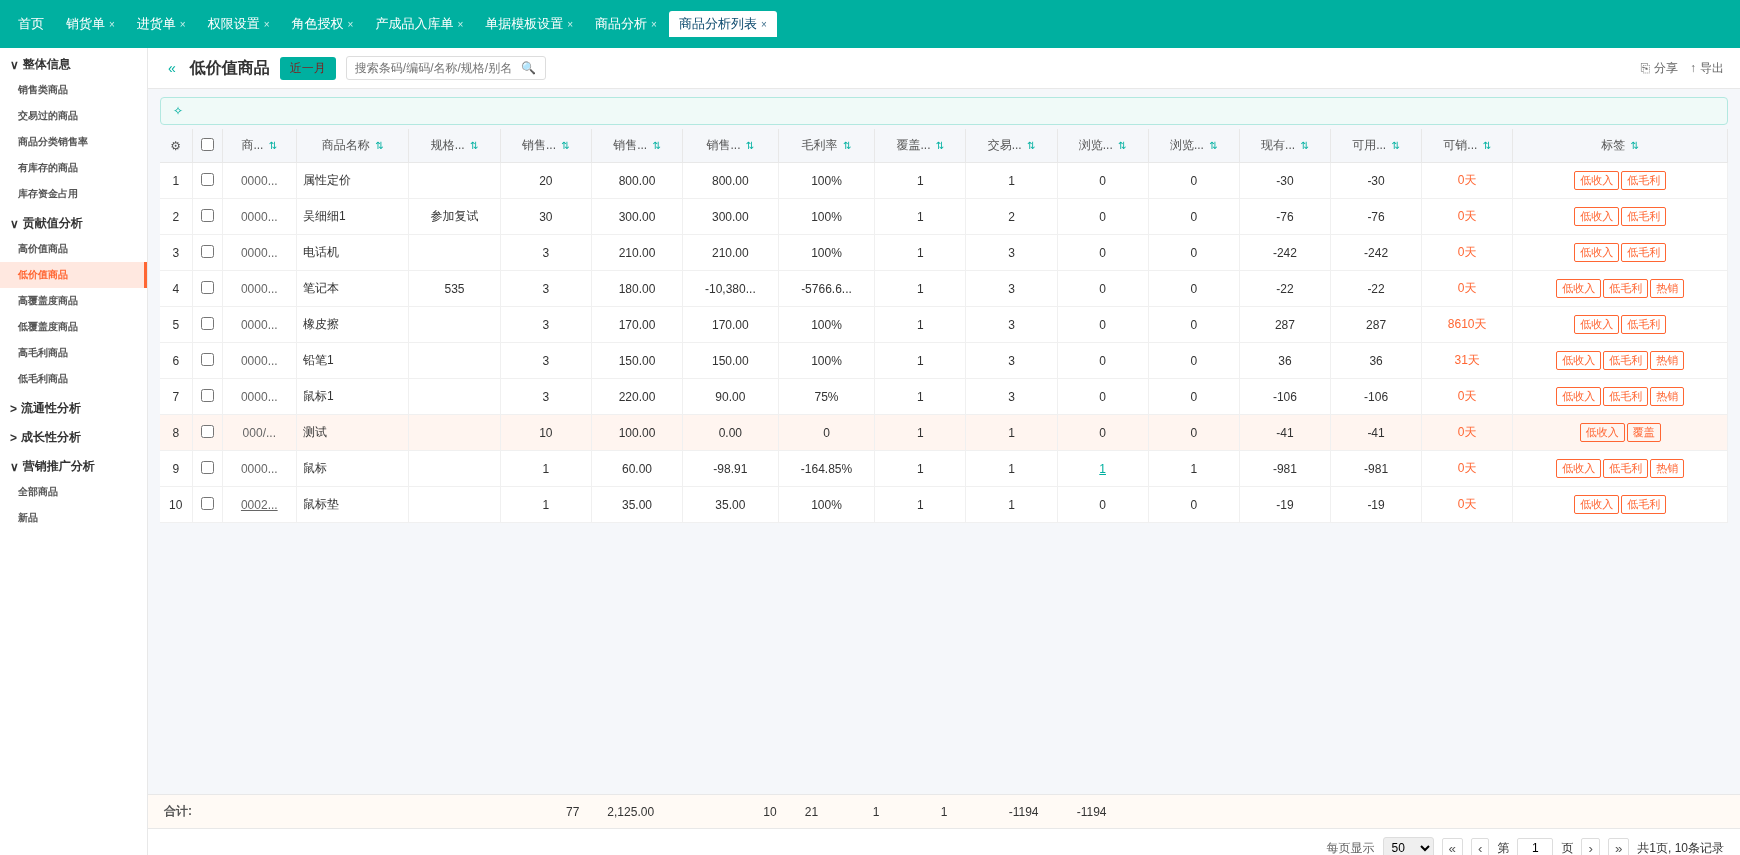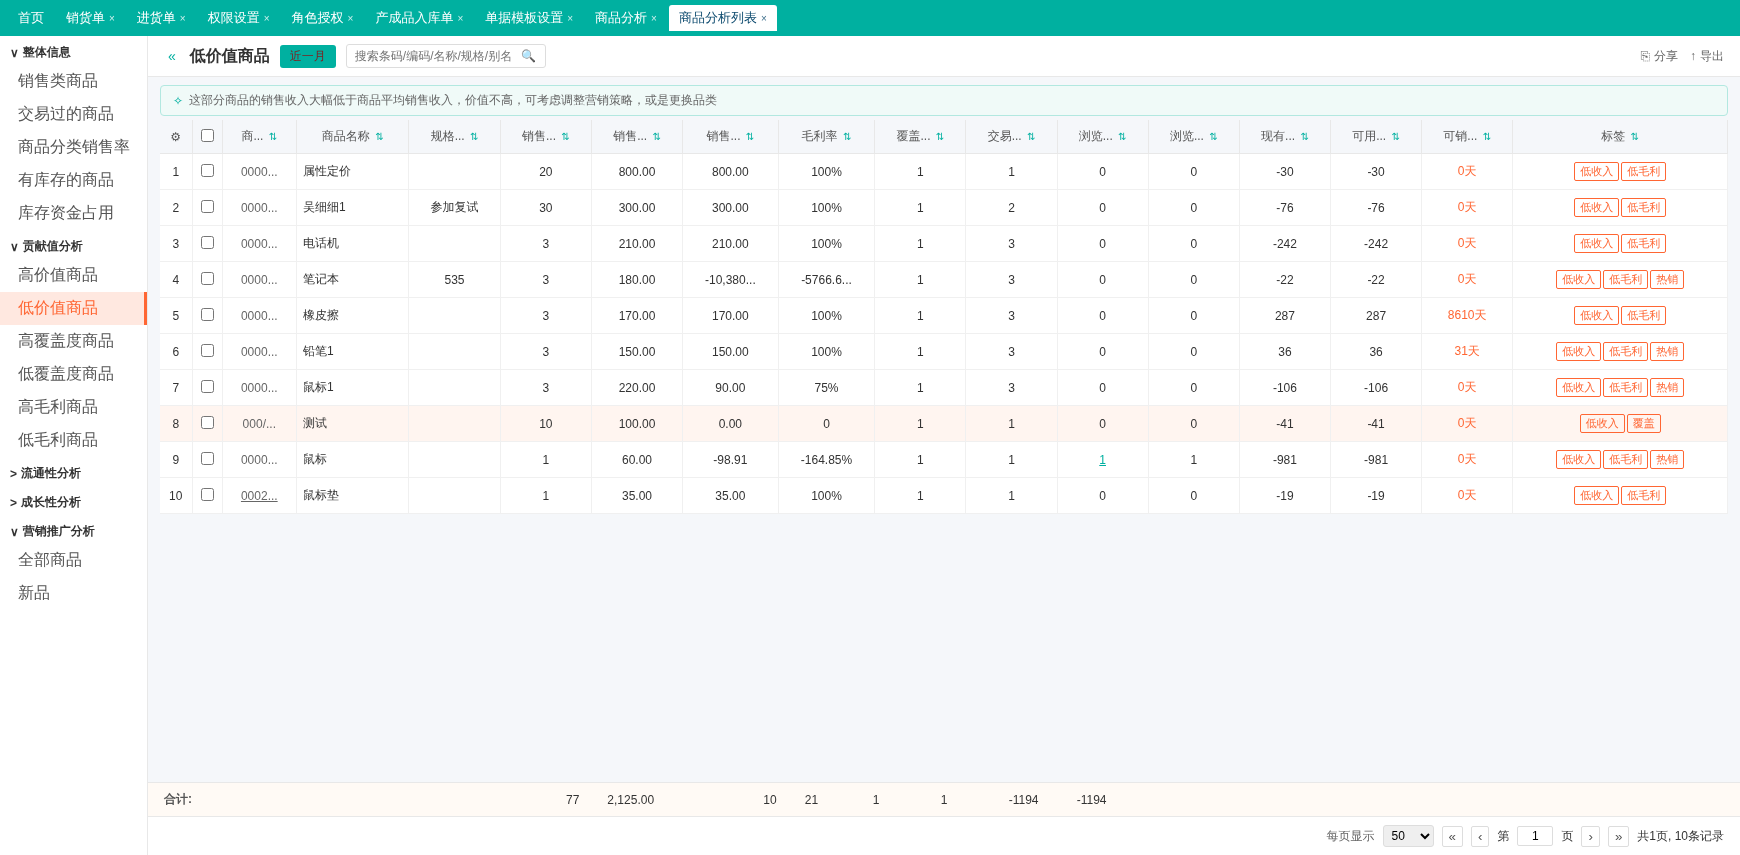--- a/index.html
+++ b/index.html
@@ -1,21 +1,21 @@
 <!DOCTYPE html>
 <html><head>
   <meta charset="utf-8">
   <style>
     * { box-sizing: border-box; margin: 0; padding: 0; }
     body { font-family: "Microsoft YaHei", "PingFang SC", sans-serif; font-size: 12px; background: #f5f5f5; color: #333; overflow: hidden; height: 855px; }
     
     
     .top-nav {
       background: #00b0a0;
-      height: 36px;
+      height: 48px;
       display: flex;
       align-items: center;
       padding: 0 8px;
       gap: 2px;
     }
     .nav-item {
       color: #fff;
       padding: 4px 10px;
       cursor: pointer;
       border-radius: 3px 3px 0 0;
@@ -49,21 +49,22 @@
       font-size: 12px;
       display: flex;
       align-items: center;
       gap: 4px;
       cursor: pointer;
     }
     .sidebar-item {
       padding: 6px 10px 6px 18px;
       cursor: pointer;
       color: #555;
-      font-size: 16px;
+      font-size: 10px;
+      font-weight: bold;
     }
     .sidebar-item.active { background: #ffe8e0; color: #ff6633; border-right: 3px solid #ff6633; }
     
     
     .content-area {
       flex: 1;
       display: flex;
       flex-direction: column;
       overflow: hidden;
       background: #f5f7fa;
@@ -361,21 +362,20 @@
         </div>
         <div class="action-btn">
           <span>↑</span>
           <span>导出</span>
         </div>
       </div>
     </div>
 
     <div class="notice-bar">
       <span style="color:#00b0a0;">✧</span>
-      <span>这部分商品的销售收入大幅低于商品平均销售收入，价值不高，可考虑调整营销策略，或是更换品类</span>
     </div>
 
     <div class="table-container">
       <table>
         <thead>
           <tr>
             <th class="settings-icon-cell">⚙</th>
             <th class="checkbox-cell"><input type="checkbox" style=""></th>
             <th>商... <span class="sort-icon">⇅</span></th>
             <th>商品名称 <span class="sort-icon">⇅</span></th>

